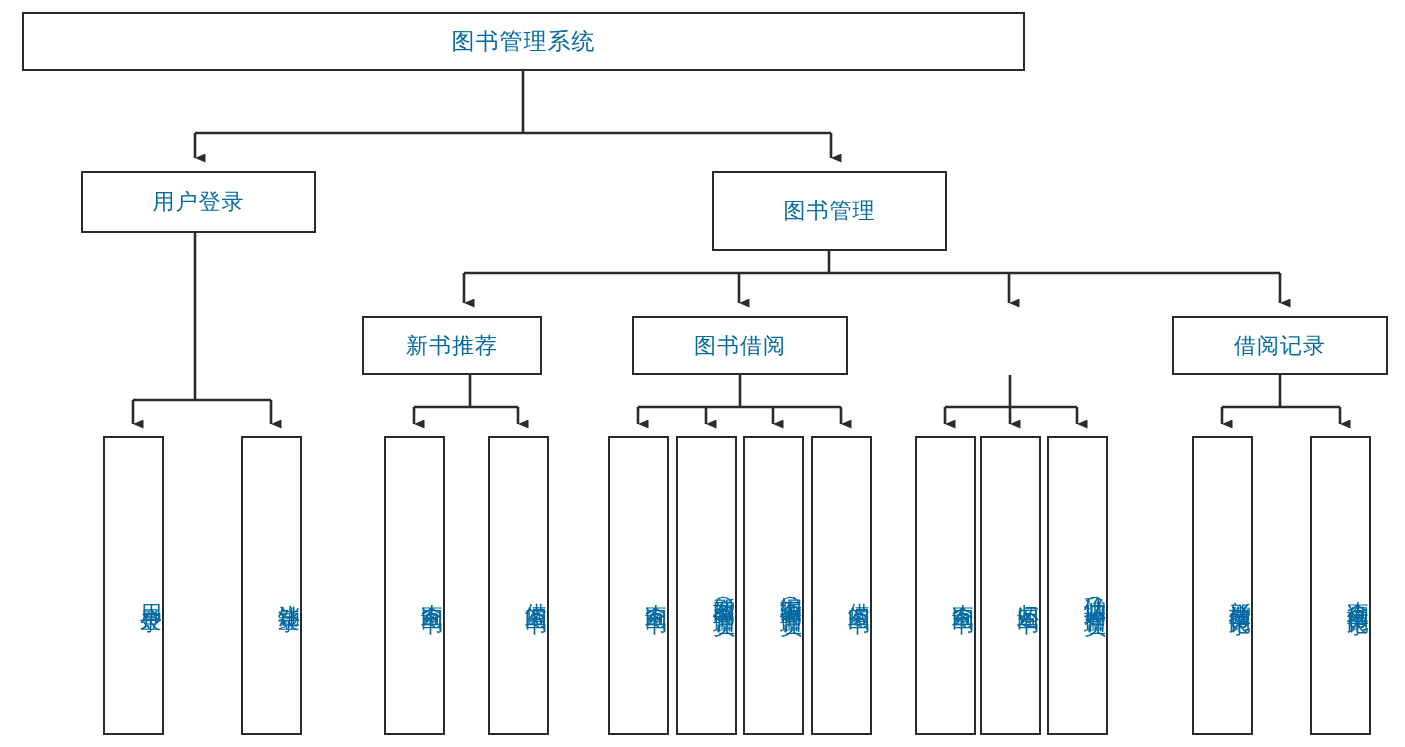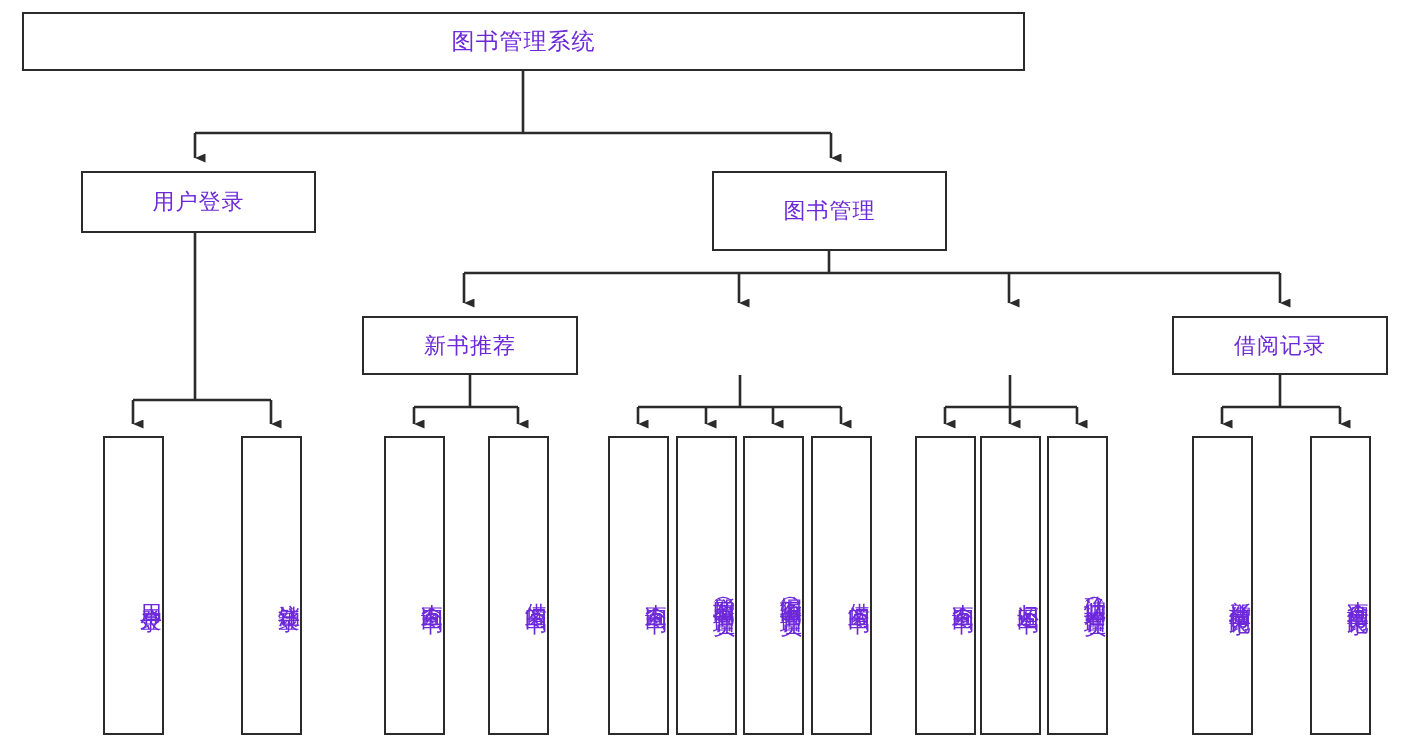--- a/index.html
+++ b/index.html
@@ -25,21 +25,21 @@
     height: 747px;
   }
   .node {
     position: absolute;
     box-sizing: border-box;
     background: #ffffff;
     border: 2px solid #2b2b2b;
     display: flex;
     align-items: center;
     justify-content: center;
-    color: #6d28d9;
+    color: #0369a1;
   }
   .node.horiz {
     font-size: 22px;
     letter-spacing: 1px;
   }
   .node.vert {
     writing-mode: vertical-rl;
     text-orientation: upright;
     font-size: 22px;
     letter-spacing: 3px;
@@ -124,22 +124,25 @@
     <span class="label">图书管理系统</span>
   </div>
 
   <div class="node horiz" style="left:81px; top:171px; width:235px; height:62px;">
     <span class="label">用户登录</span>
   </div>
   <div class="node horiz" style="left:712px; top:171px; width:235px; height:80px;">
     <span class="label">图书管理</span>
   </div>
 
-  <div class="node horiz" style="left:362px; top:316px; width:216px; height:59px;">
+  <div class="node horiz" style="left:362px; top:316px; width:180px; height:59px;">
     <span class="label">新书推荐</span>
+  </div>
+  <div class="node horiz" style="left:632px; top:316px; width:216px; height:59px;">
+    <span class="label">图书借阅</span>
   </div>
   <div class="node horiz" style="left:1172px; top:316px; width:216px; height:59px;">
     <span class="label">借阅记录</span>
   </div>
 
   <div class="node vert" style="left:103px; top:436px; width:61px; height:299px;">
     <span class="label">用户登录</span>
   </div>
   <div class="node vert" style="left:241px; top:436px; width:61px; height:299px;">
     <span class="label">注销登录</span>

